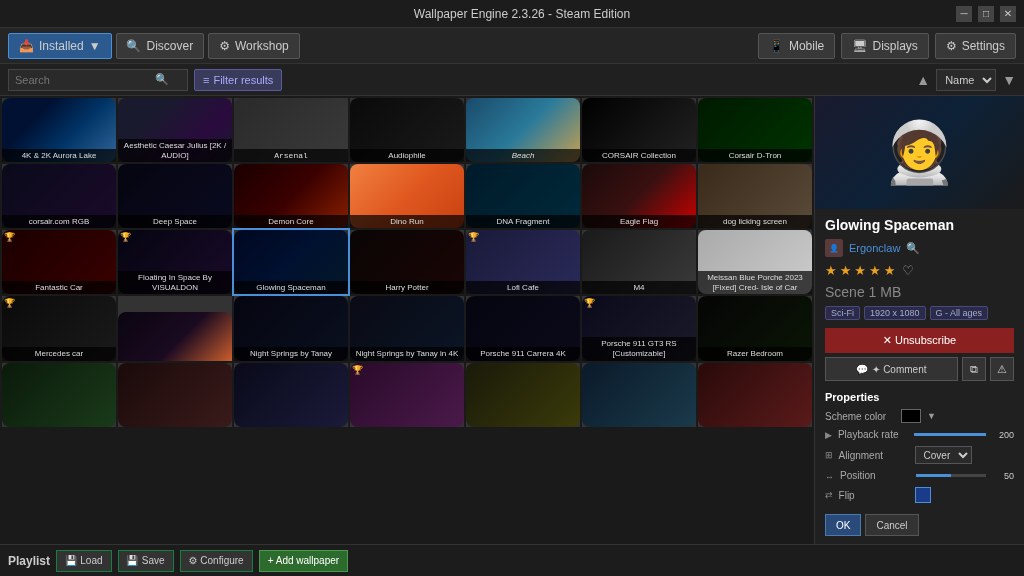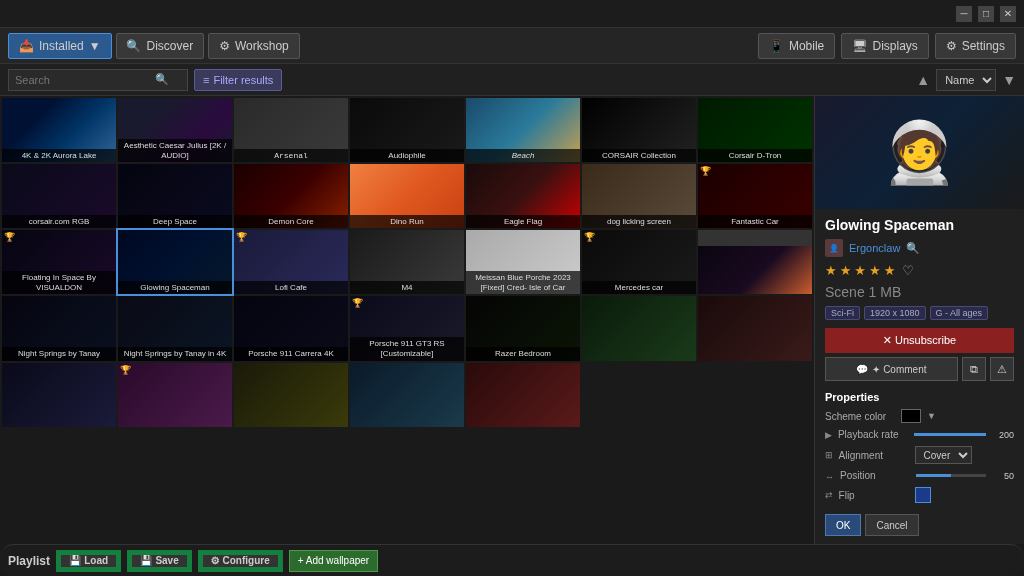--- a/index.html
+++ b/index.html
@@ -178,20 +178,21 @@
       width: 100%;
       height: 100%;
       display: flex;
       align-items: center;
       justify-content: center;
       font-size: 9px;
       color: #888;
       text-align: center;
       padding: 2px;
       position: relative;
+      border-radius: 8px;
     }
     .wallpaper-label {
       position: absolute;
       bottom: 0;
       left: 0;
       right: 0;
       background: rgba(0,0,0,0.7);
       font-size: 8px;
       color: #ddd;
       padding: 2px 3px;
@@ -403,44 +404,42 @@
 
     
     #bottombar {
       height: 32px;
       background: #1c1c1c;
       display: flex;
       align-items: center;
       justify-content: space-between;
       padding: 0 8px;
       border-top: 1px solid #333;
-      border-radius: 14px;
     }
     #playlist-area {
       display: flex;
       align-items: center;
       gap: 6px;
     }
     .playlist-label {
       color: #ccc;
       font-size: 12px;
       font-weight: bold;
     }
     .playlist-btn {
       height: 22px;
       background: #333;
-      border: 5px solid #15803d;
+      border: 1px solid #15803d;
       color: #ccc;
       padding: 0 8px;
       cursor: pointer;
       font-size: 10px;
       display: flex;
       align-items: center;
       gap: 3px;
-      font-weight: bold;
     }
     .add-wallpaper-btn {
       height: 22px;
       background: #2d6a2d;
       border: 1px solid #4a9a4a;
       color: #fff;
       padding: 0 8px;
       cursor: pointer;
       font-size: 10px;
       display: flex;
@@ -497,20 +496,21 @@
     .wc-row4d { background: linear-gradient(135deg, #2a0a2a 0%, #4a1a4a 100%); }
     .wc-row4e { background: linear-gradient(135deg, #1a1a0a 0%, #3a3a0a 100%); }
     .wc-row4f { background: linear-gradient(135deg, #0a1a2a 0%, #1a3a4a 100%); }
     .wc-row4g { background: linear-gradient(135deg, #2a0a0a 0%, #5a1a1a 100%); }
   </style>
 </head>
 <body>
 
 <div id="titlebar">
   <div style="width:80px;"></div>
+  <span id="titlebar-title">Wallpaper Engine 2.3.26 - Steam Edition</span>
   <div id="titlebar-controls">
     <button class="title-btn">─</button>
     <button class="title-btn">□</button>
     <button class="title-btn close">✕</button>
   </div>
 </div>
 
 <div id="navbar">
   <button class="nav-btn active">
     <span>📥</span>
@@ -614,20 +614,25 @@
           <div class="wallpaper-thumb wc-demoncore">
             <div class="wallpaper-label">Demon Core</div>
           </div>
         </div>
         <div class="wallpaper-item">
           <div class="wallpaper-thumb wc-dinorun">
             <div class="wallpaper-label">Dino Run</div>
           </div>
         </div>
         <div class="wallpaper-item">
+          <div class="wallpaper-thumb wc-dna">
+            <div class="wallpaper-label">DNA Fragment</div>
+          </div>
+        </div>
+        <div class="wallpaper-item">
           <div class="wallpaper-thumb wc-eagle">
             <div class="wallpaper-label">Eagle Flag</div>
           </div>
         </div>
         <div class="wallpaper-item">
           <div class="wallpaper-thumb wc-dog">
             <div class="wallpaper-label">dog licking screen</div>
           </div>
         </div>
         <div class="wallpaper-item">
@@ -638,20 +643,25 @@
         </div>
         <div class="wallpaper-item">
           <div class="wallpaper-thumb wc-floating">
             <div class="trophy-badge">🏆</div>
             <div class="wallpaper-label">Floating In Space By VISUALDON</div>
           </div>
         </div>
         <div class="wallpaper-item selected">
           <div class="wallpaper-thumb wc-glowing">
             <div class="wallpaper-label">Glowing Spaceman</div>
+          </div>
+        </div>
+        <div class="wallpaper-item">
+          <div class="wallpaper-thumb wc-harry">
+            <div class="wallpaper-label">Harry Potter</div>
           </div>
         </div>
         <div class="wallpaper-item">
           <div class="wallpaper-thumb wc-lofi">
             <div class="trophy-badge">🏆</div>
             <div class="wallpaper-label">Lofi Cafe</div>
           </div>
         </div>
         <div class="wallpaper-item">
           <div class="wallpaper-thumb wc-m4">

